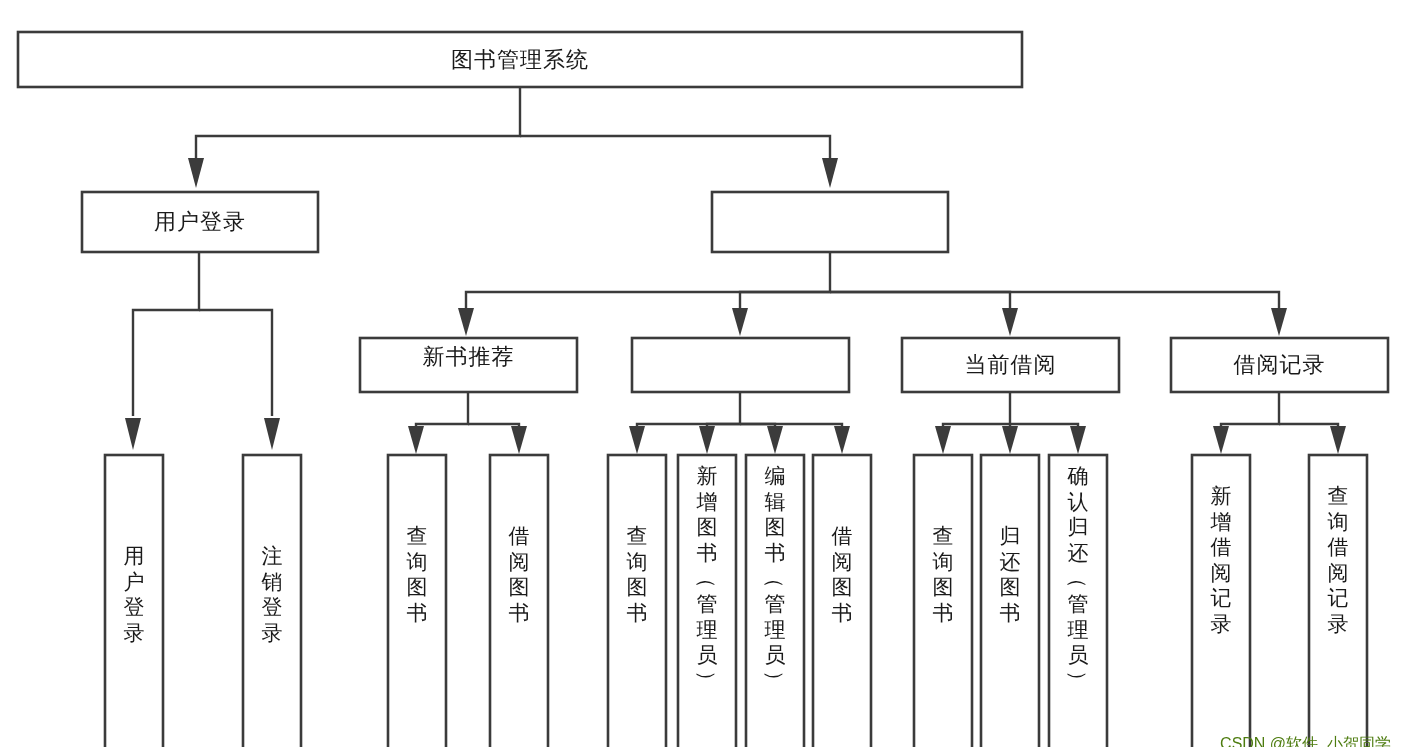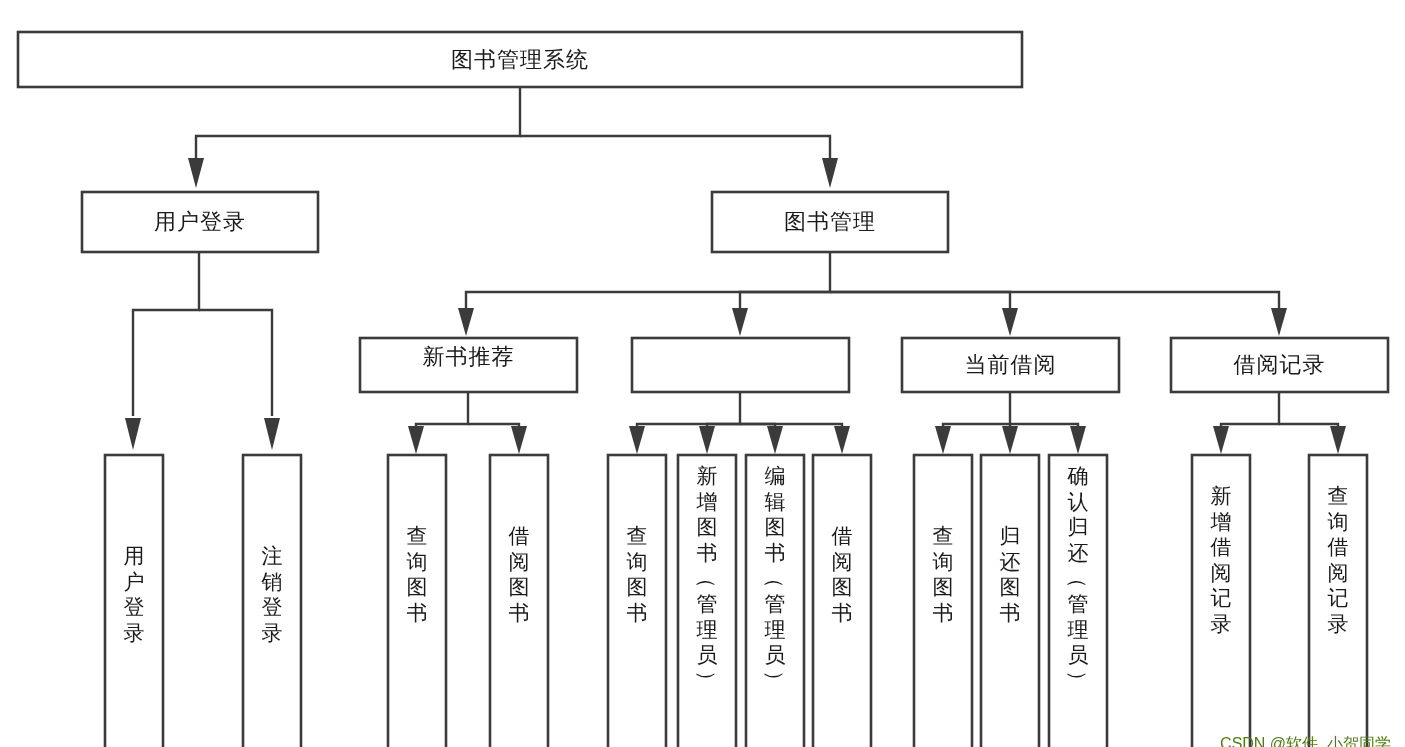--- a/index.html
+++ b/index.html
@@ -176,21 +176,20 @@
     <rect class="node-box" x="1049" y="435" width="58" height="300"></rect>
 
     <rect class="node-box" x="1192" y="435" width="58" height="300"></rect>
     <rect class="node-box" x="1309" y="435" width="58" height="300"></rect>
 
   </svg>
 
   <div class="hlabel-wrap" style="left:18px; top:12px; width:1004px; height:55px;">图书管理系统</div>
 
   <div class="hlabel-wrap" style="left:82px; top:172px; width:236px; height:60px;">用户登录</div>
-  <div class="hlabel-wrap" style="left:712px; top:172px; width:236px; height:60px;">图书管理</div>
 
   <div class="hlabel-wrap" style="left:360px; top:318px; width:217px; height:38px;">新书推荐</div>
   <div class="hlabel-wrap" style="left:1171px; top:318px; width:217px; height:54px;">借阅记录</div>
   <div class="hlabel-wrap" style="left:902px; top:318px; width:217px; height:54px;">当前借阅</div>
 
   <div class="vlabel-wrap" style="left:105px; top:435px; width:58px; height:300px; padding-top:88px;">
       <span>用</span>
       <span>户</span>
       <span>登</span>
       <span>录</span>

